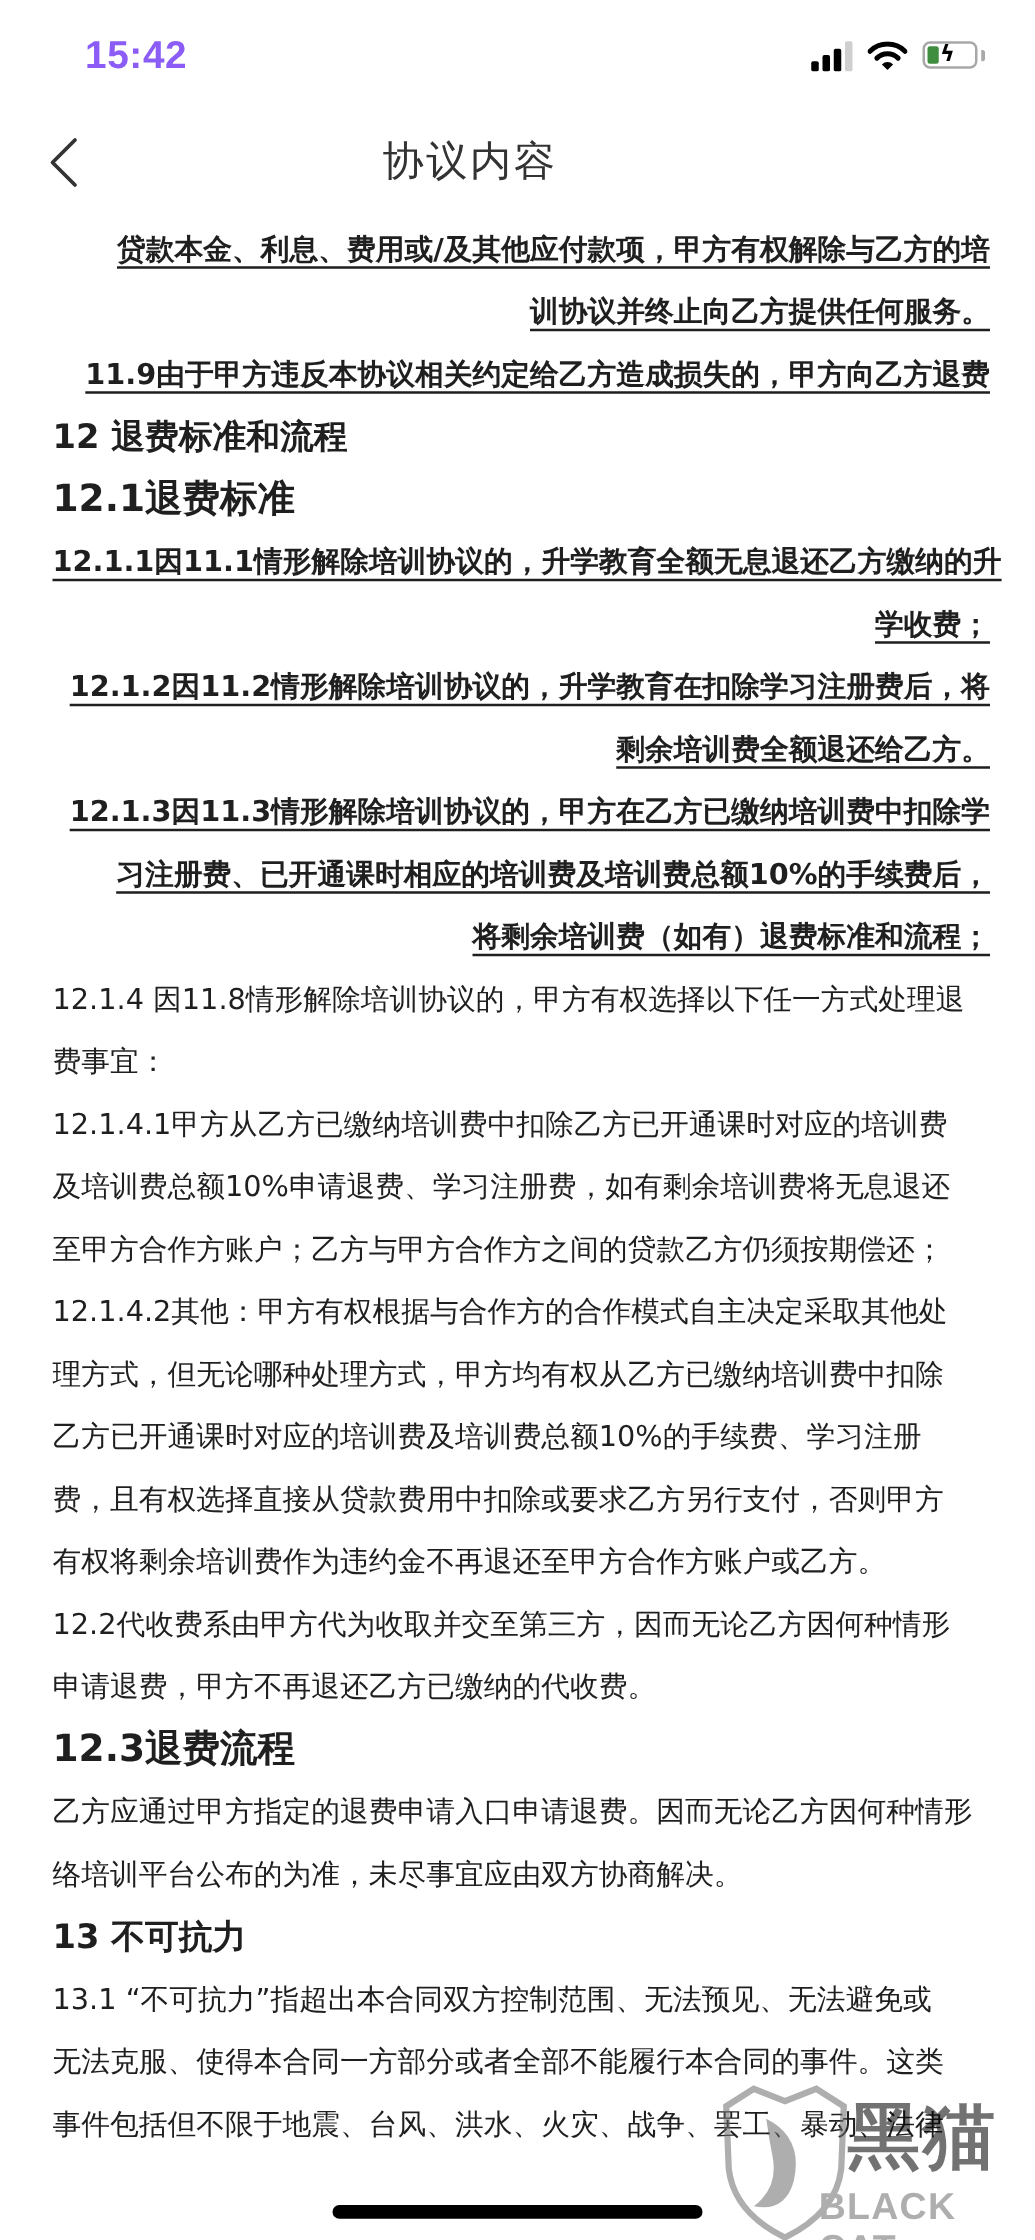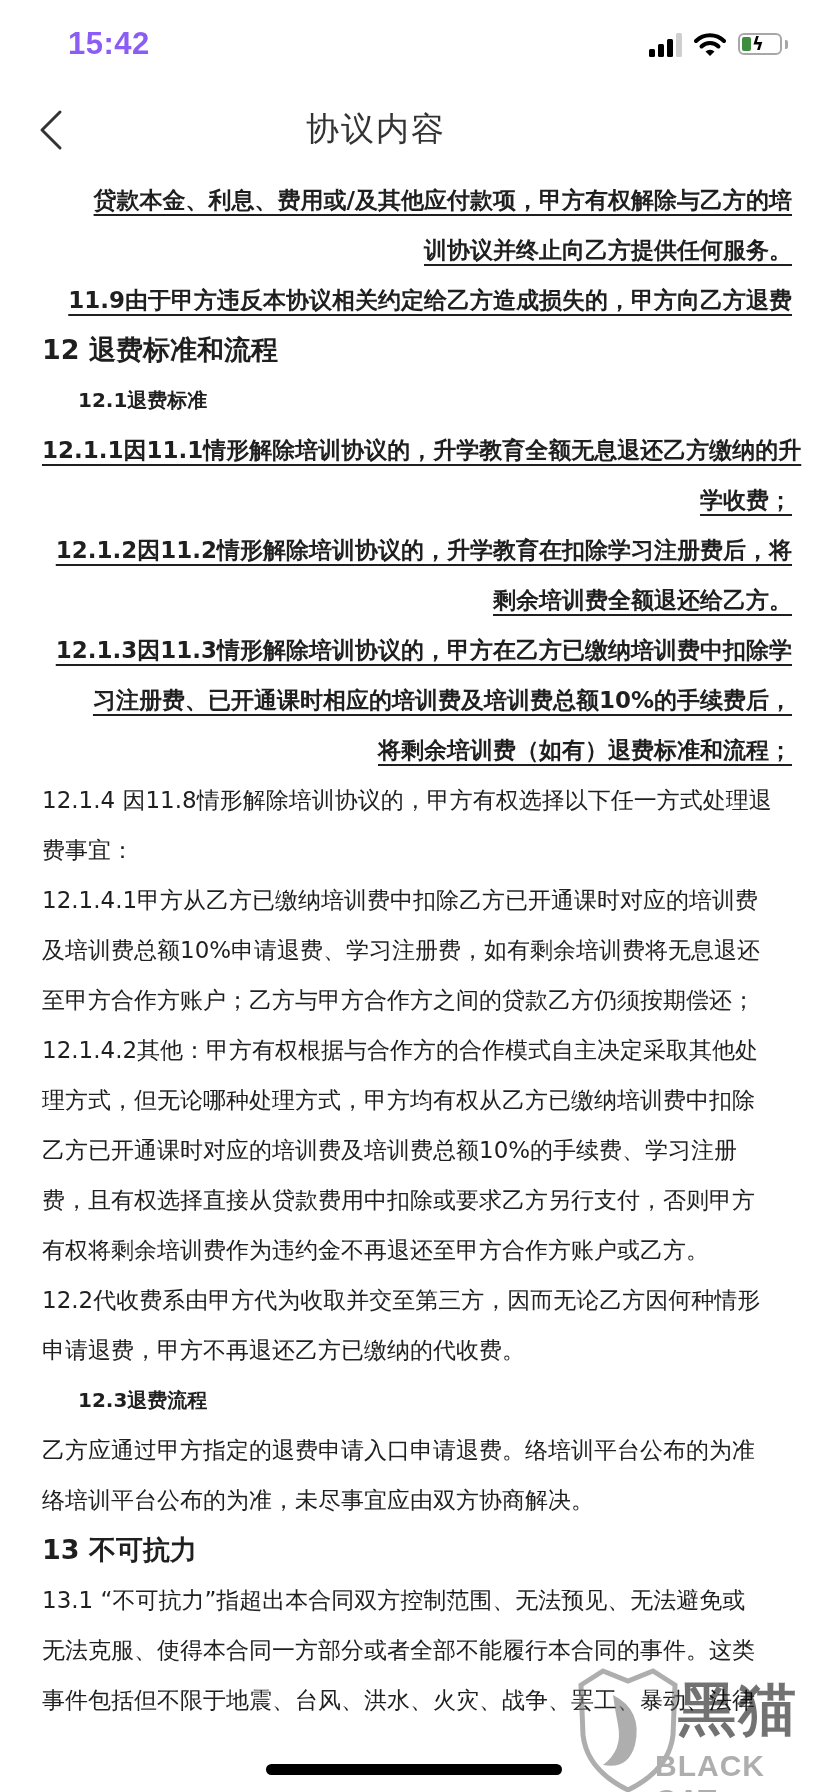--- a/index.html
+++ b/index.html
@@ -35,21 +35,21 @@
 
   
   .content { position: absolute; top: 175px; left: 42px; width: 750px; }
   .line {
     height: 50px; line-height: 50px; font-size: 23px; white-space: nowrap;
     color: #1f1f1f; overflow: visible;
   }
   .line.u { font-weight: 700; text-align: right; }
   .line.u span.t { text-decoration: underline; text-decoration-thickness: 2px; text-underline-offset: 6px; }
   .line.h1 { font-size: 27px; font-weight: 700; }
-  .line.h2 { font-size: 20px; font-weight: 700; margin-left: 36px; }
+  .line.h2 { font-size: 30px; font-weight: 700; }
 
   
   .home-indicator { position: absolute; left: 266px; top: 1764px; width: 296px; height: 11px; background: #000; border-radius: 6px; }
 
   
   .watermark { position: absolute; right: 0; top: 1665px; width: 265px; height: 127px; opacity: 0.55; pointer-events: none; }
   .wm-shield { position: absolute; left: 10px; top: 0; }
   .wm-cn { position: absolute; left: 115px; top: 6px; font-size: 58px; font-weight: 700; color: #000000; letter-spacing: 2px; }
   .wm-en { position: absolute; left: 92px; top: 84px; font-family: "Liberation Sans", "DejaVu Sans", sans-serif; font-size: 30px; font-weight: 700; color: #6d6d6d; letter-spacing: 1px; }
 </style>
@@ -107,21 +107,21 @@
   <div class="line"><span>及培训费总额10%申请退费、学习注册费，如有剩余培训费将无息退还</span></div>
   <div class="line"><span>至甲方合作方账户；乙方与甲方合作方之间的贷款乙方仍须按期偿还；</span></div>
   <div class="line"><span>12.1.4.2其他：甲方有权根据与合作方的合作模式自主决定采取其他处</span></div>
   <div class="line"><span>理方式，但无论哪种处理方式，甲方均有权从乙方已缴纳培训费中扣除</span></div>
   <div class="line"><span>乙方已开通课时对应的培训费及培训费总额10%的手续费、学习注册</span></div>
   <div class="line"><span>费，且有权选择直接从贷款费用中扣除或要求乙方另行支付，否则甲方</span></div>
   <div class="line"><span>有权将剩余培训费作为违约金不再退还至甲方合作方账户或乙方。</span></div>
   <div class="line"><span>12.2代收费系由甲方代为收取并交至第三方，因而无论乙方因何种情形</span></div>
   <div class="line"><span>申请退费，甲方不再退还乙方已缴纳的代收费。</span></div>
   <div class="line h2"><span>12.3退费流程</span></div>
-  <div class="line"><span>乙方应通过甲方指定的退费申请入口申请退费。络培训平台公布的为准</span></div>
+  <div class="line"><span>乙方应通过甲方指定的退费申请入口申请退费。因而无论乙方因何种情形</span></div>
   <div class="line"><span>络培训平台公布的为准，未尽事宜应由双方协商解决。</span></div>
   <div class="line h1"><span>13 不可抗力</span></div>
   <div class="line"><span>13.1 “不可抗力”指超出本合同双方控制范围、无法预见、无法避免或</span></div>
   <div class="line"><span>无法克服、使得本合同一方部分或者全部不能履行本合同的事件。这类</span></div>
   <div class="line"><span>事件包括但不限于地震、台风、洪水、火灾、战争、罢工、暴动、法律</span></div>
 </div>
 
 <div class="watermark">
   <svg class="wm-shield" width="110" height="127" viewBox="0 0 110 127">
     <path d="M8 20 L30 6 L55 16 L80 6 L102 20 L100 70 Q96 105 55 125 Q14 105 10 70 Z" fill="none" stroke="#6d6d6d" stroke-width="5"></path>

